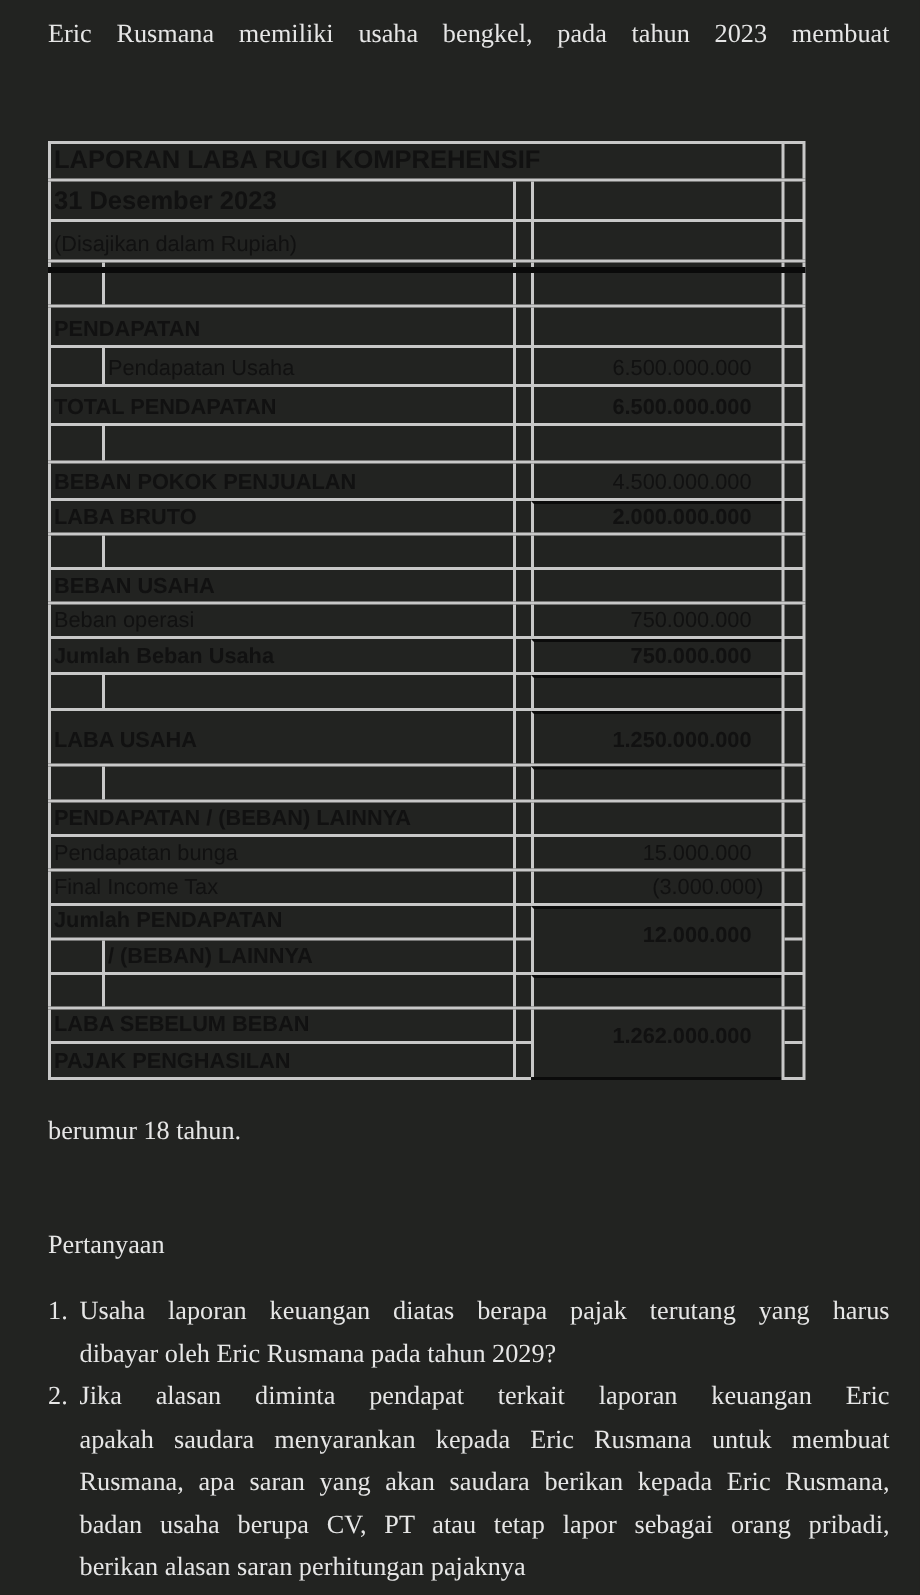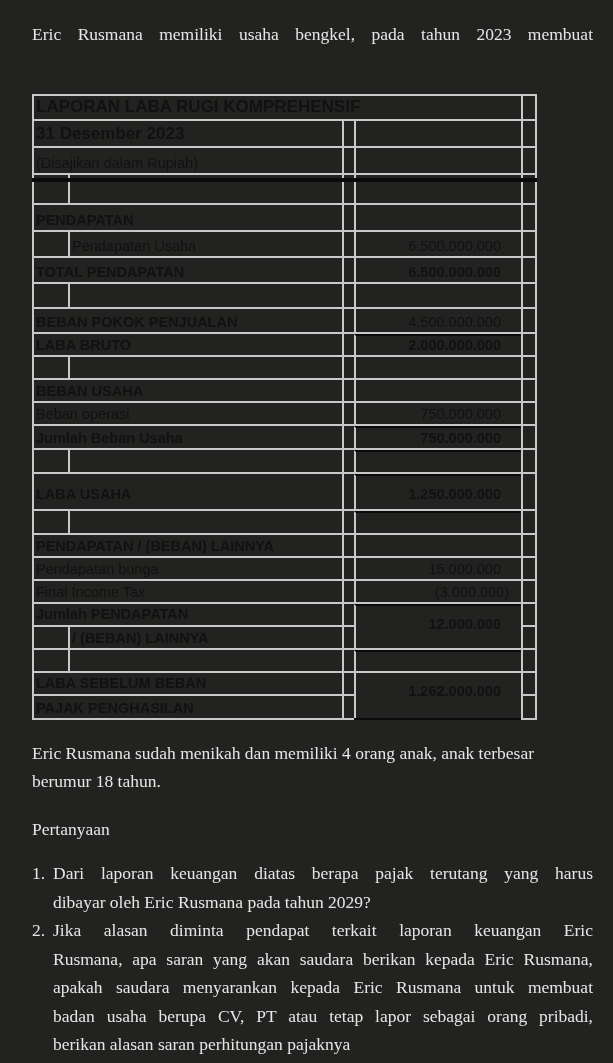--- a/index.html
+++ b/index.html
@@ -9,21 +9,21 @@
     color:#e6e6e6;
     font-family:"Liberation Serif", "DejaVu Serif", serif;
     position:relative;
   }
   .para {
     position:absolute; left:32px; width:561px;
     font-size:17.5px; line-height:28px; text-align:justify;
     text-align-last:left;
     margin:0;
   }
-  .intro { top:20px; }
+  .intro { top:8px; }
   .intro span.l1 { display:block; text-align:justify; text-align-last:justify; }
   .status { top:739px; }
   .q-title { top:815px; }
   ol.questions {
     position:absolute; left:32px; top:859px; width:561px; margin:0; padding:0;
     list-style:none; font-size:17.5px; line-height:28.5px;
   }
   ol.questions li { position:relative; padding-left:21px; text-align:justify; }
   ol.questions li .num { position:absolute; left:0; top:0; }
   ol.questions li .justify-line { display:block; text-align:justify; text-align-last:justify; }
@@ -304,33 +304,32 @@
     <div class="cell c-end">
         <div style="position:absolute;left:0;right:0;top:21px;border-top:2px solid #c8c8c8;"></div>
       </div>
   </div>
   <div class="bottom-line" style="top:624px;width:322px;"></div>
   <div style="position:absolute;top:624px;left:322px;width:167px;border-top:2px solid #0b0b0b;"></div>
   <div class="bottom-line" style="top:624px;left:489px;width:16px;"></div>
 </div>
 
 <p class="para status">
-  <span style="display:block;">Eric Rusmana sudah menikah dan memiliki 4 orang anak, anak terbesar</span>
   <span>berumur 18 tahun.</span>
 </p>
 
 <p class="para q-title">Pertanyaan</p>
 
 <ol class="questions">
   <li>
     <span class="num">1.</span>
-    <span class="justify-line">Dari laporan keuangan diatas berapa pajak terutang yang harus</span>
+    <span class="justify-line">Usaha laporan keuangan diatas berapa pajak terutang yang harus</span>
     <span>dibayar oleh Eric Rusmana pada tahun 2029?</span>
   </li>
   <li>
     <span class="num">2.</span>
     <span class="justify-line">Jika alasan diminta pendapat terkait laporan keuangan Eric</span>
+    <span class="justify-line">apakah saudara menyarankan kepada Eric Rusmana untuk membuat</span>
     <span class="justify-line">Rusmana, apa saran yang akan saudara berikan kepada Eric Rusmana,</span>
-    <span class="justify-line">apakah saudara menyarankan kepada Eric Rusmana untuk membuat</span>
     <span class="justify-line">badan usaha berupa CV, PT atau tetap lapor sebagai orang pribadi,</span>
     <span>berikan alasan saran perhitungan pajaknya</span>
   </li>
 </ol>
 
 </body></html>

